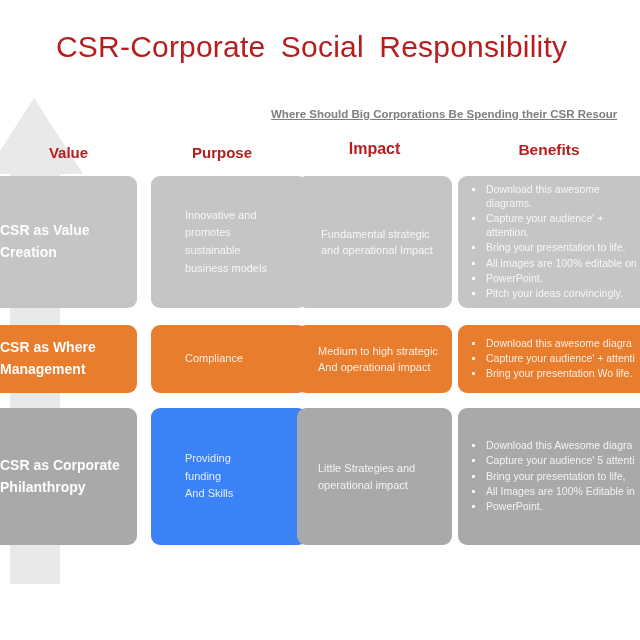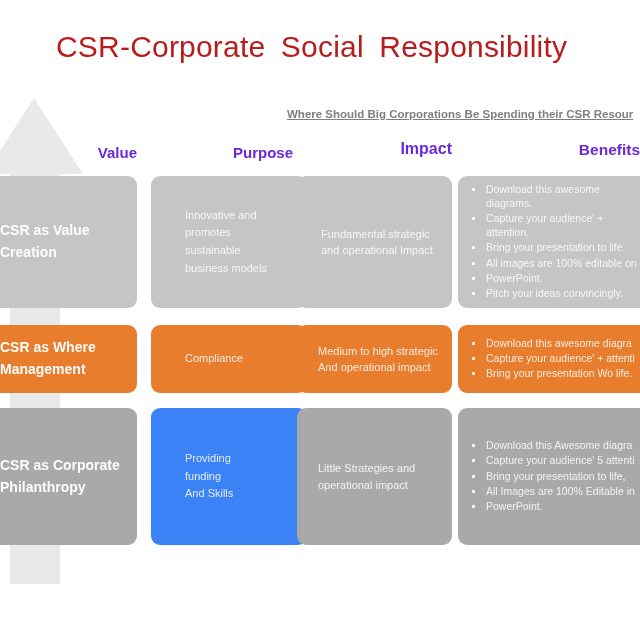--- a/index.html
+++ b/index.html
@@ -9,33 +9,33 @@
   }
   .title {
     position:absolute; left:19px; top:30px;
     font-size:30px; color:#b91c1c; letter-spacing:.2px; word-spacing:7px;
     white-space:nowrap;
     margin-left:37px;
   }
   .subtitle {
     position:absolute; left:271px; top:108px;
     font-size:11.5px; font-weight:bold; color:#7f7f7f;
-    text-decoration:underline; white-space:nowrap; cursor:pointer;margin-left:16px;
+    text-decoration:underline; white-space:nowrap; cursor:pointer;
   }
   .arrow-head {
     position:absolute; left:-15px; top:98px; width:98px; height:76px;
     background:#e9e9e9; clip-path:polygon(50% 0, 100% 100%, 0 100%);
   }
   .arrow-shaft {
     position:absolute; left:10px; top:170px; width:50px; height:414px;
     background:#e9e9e9;
   }
   .hdr {
-    position:absolute; font-weight:bold; color:#6d28d9;
-    text-align:right; font-size:15px;
+    position:absolute; font-weight:bold; color:#b91c1c;
+    text-align:center; font-size:15px;
   }
   .hdr-value    { left:0;     width:137px; top:144px; }
   .hdr-purpose  { left:151px; width:142px; top:144px; }
   .hdr-impact   { left:297px; width:155px; top:140px; font-size:16px; }
   .hdr-benefits { left:458px; width:182px; top:141px; font-size:15.5px; }
 
   .row  { position:absolute; left:0; width:640px; }
   .r0 { top:176px; height:132px; }
   .r1 { top:325px; height:68px;  }
   .r2 { top:408px; height:137px; }

